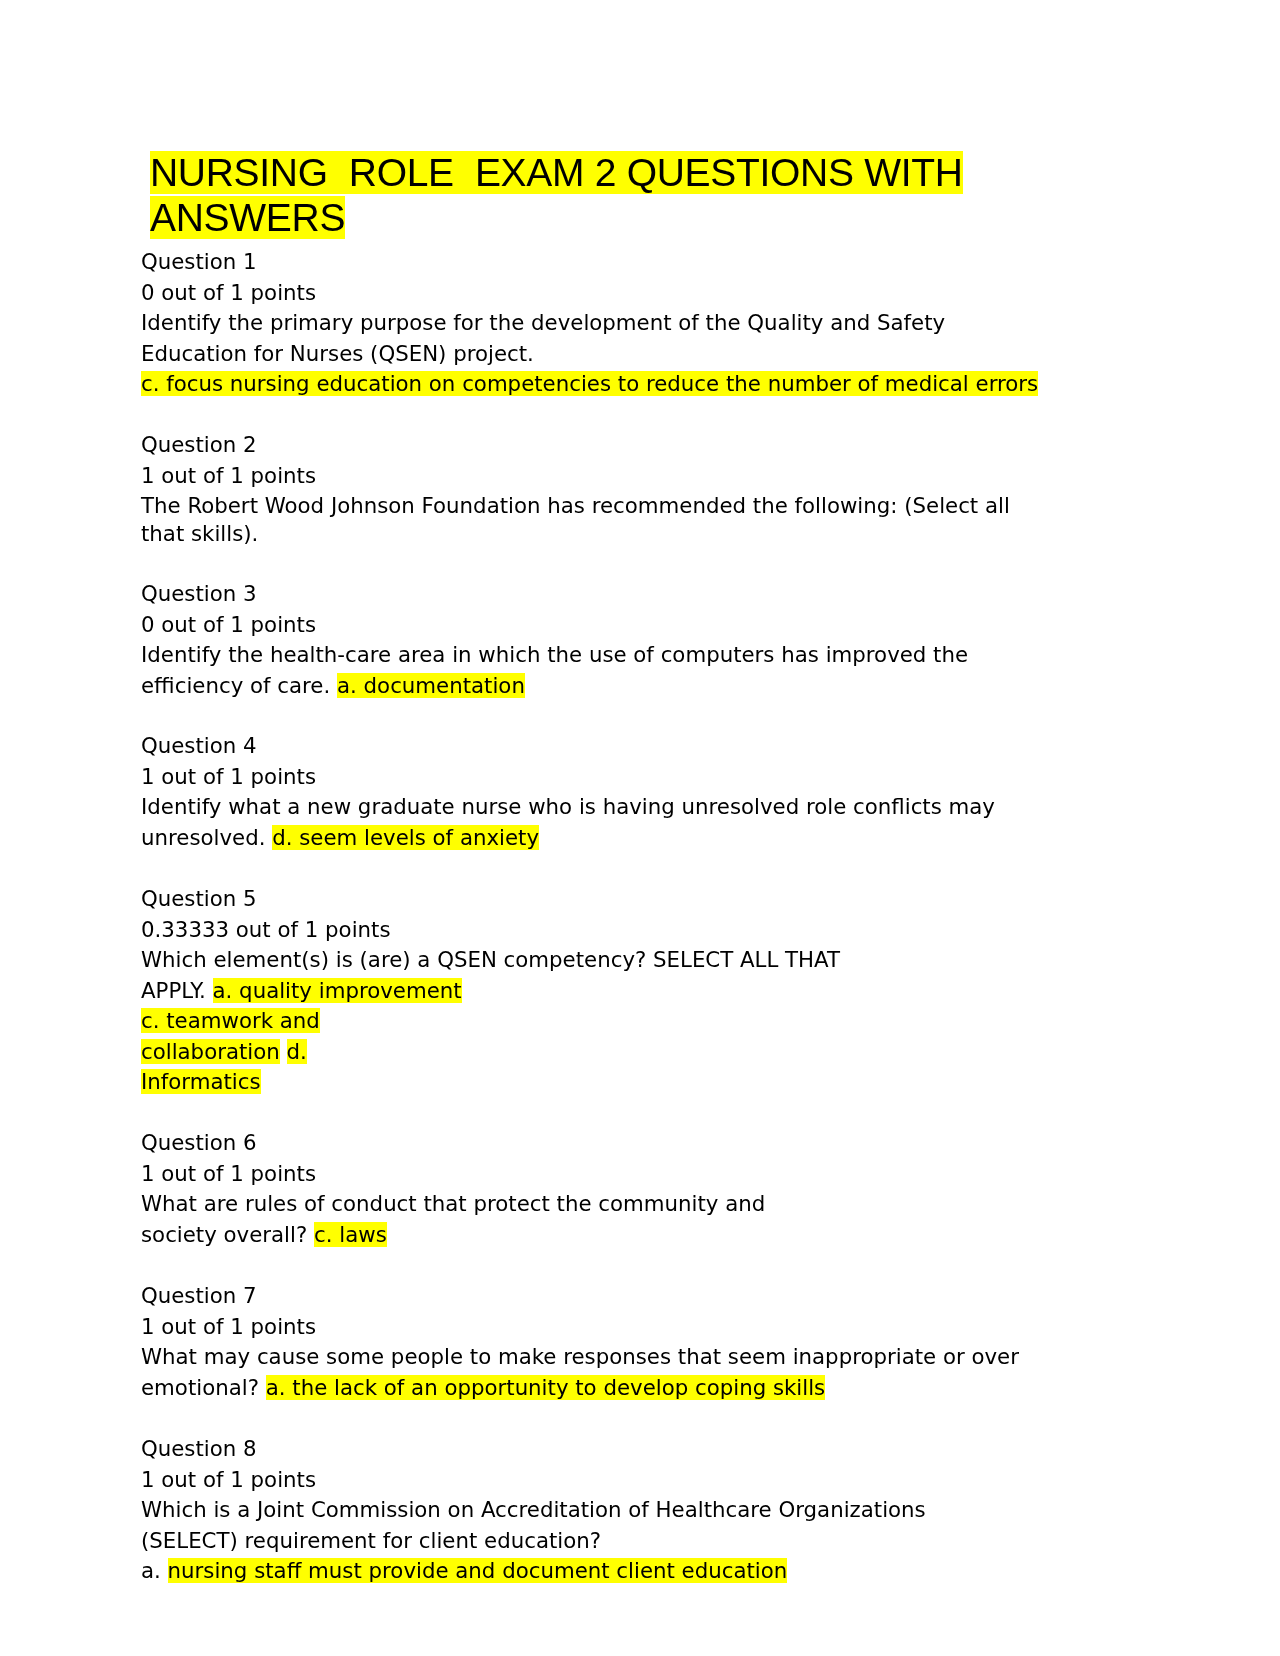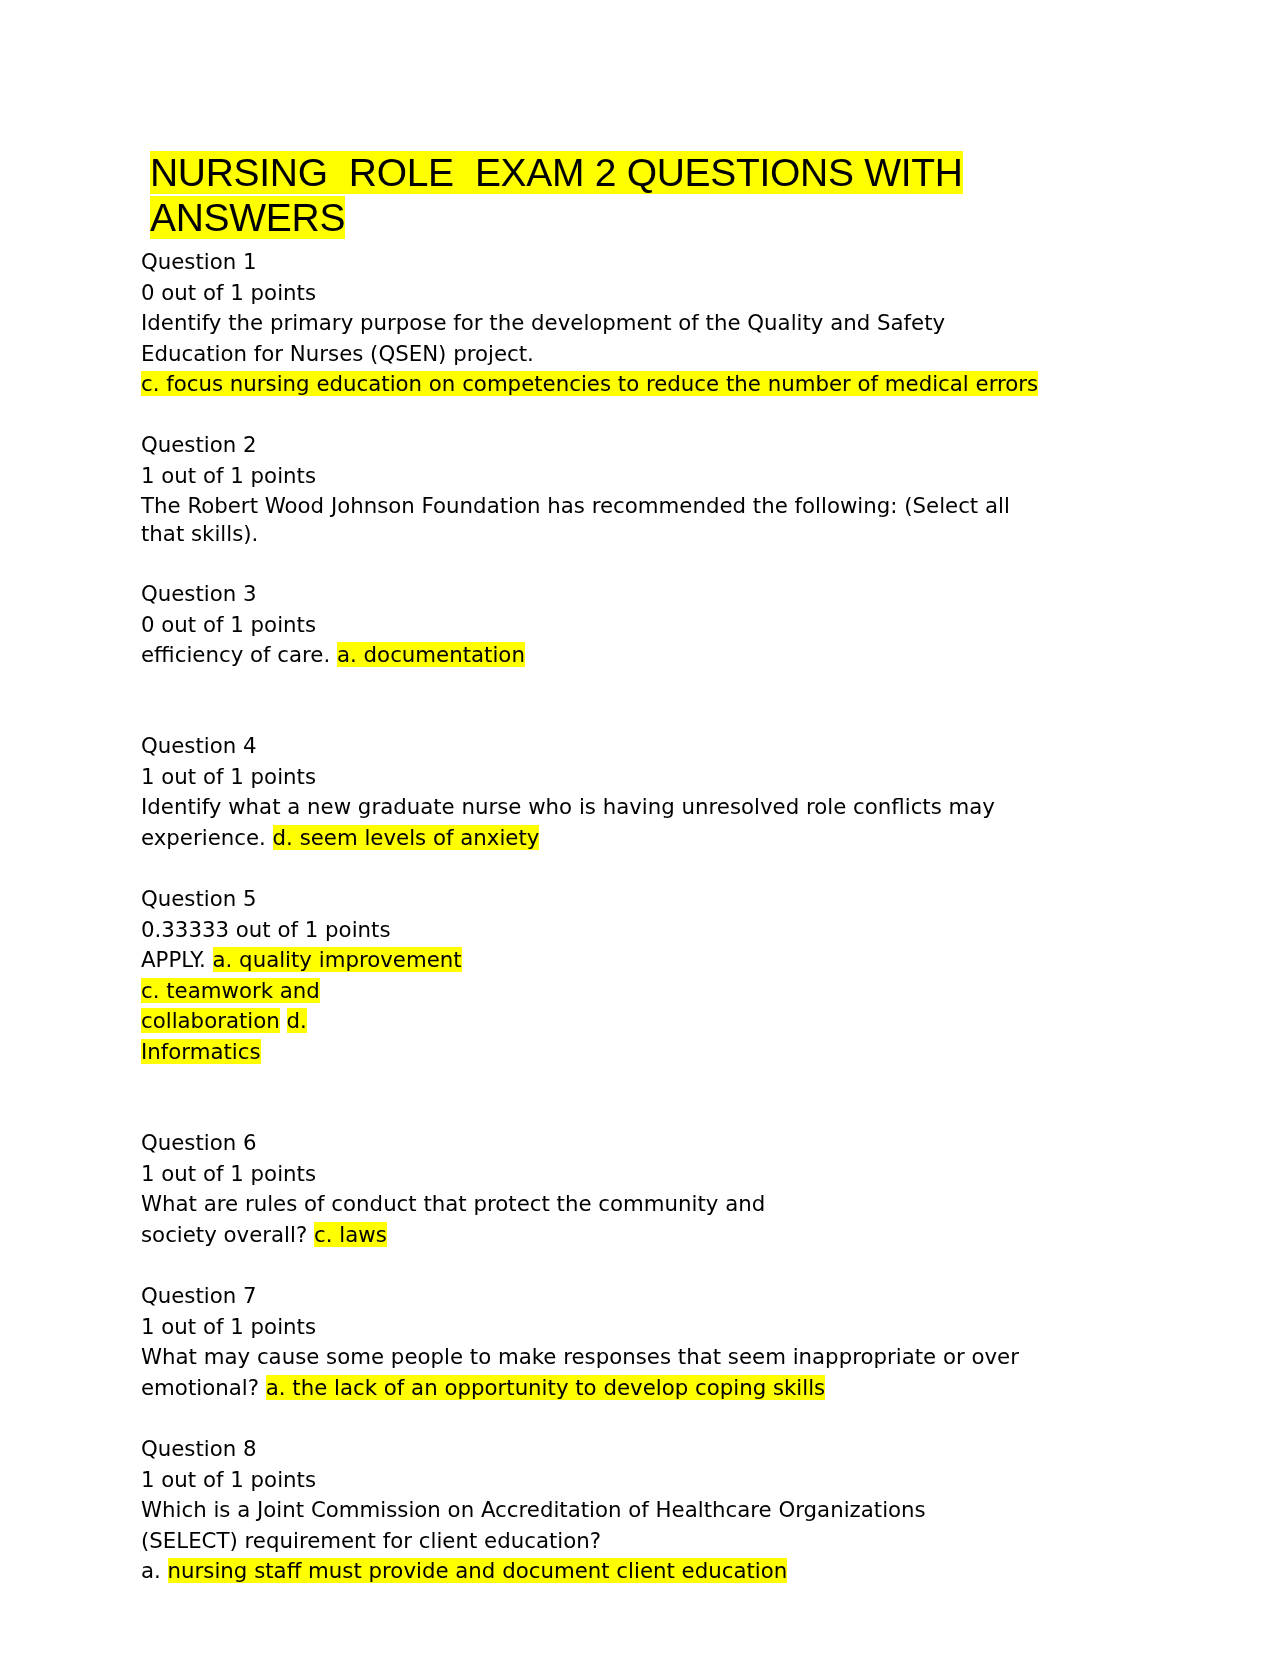--- a/index.html
+++ b/index.html
@@ -39,33 +39,35 @@
   <div class="q" style="top:430px">
     <div>Question 2</div>
     <div>1 out of 1 points</div>
     <div>The Robert Wood Johnson Foundation has recommended the following: (Select all</div>
     <div style="line-height:24px">that skills).</div>
   </div>
 
   <div class="q" style="top:579px">
     <div>Question 3</div>
     <div>0 out of 1 points</div>
+    <div>Identify the health-care area in which the use of computers has improved the</div>
     <div><span style="white-space:pre">efficiency of care. </span><span class="hl">a. documentation</span></div>
   </div>
 
   <div class="q" style="top:731px">
     <div>Question 4</div>
     <div>1 out of 1 points</div>
     <div>Identify what a new graduate nurse who is having unresolved role conflicts may</div>
-    <div><span style="white-space:pre">experience. </span><span class="hl">d. seem levels of anxiety</span></div>
+    <div><span style="white-space:pre">unresolved. </span><span class="hl">d. seem levels of anxiety</span></div>
   </div>
 
   <div class="q" style="top:884px">
     <div>Question 5</div>
     <div>0.33333 out of 1 points</div>
+    <div>Which element(s) is (are) a QSEN competency? SELECT ALL THAT</div>
     <div><span style="white-space:pre">APPLY. </span><span class="hl">a. quality improvement</span></div>
     <div><span class="hl">c. teamwork and</span></div>
     <div><span class="hl">collaboration</span> <span class="hl">d.</span></div>
     <div><span class="hl">Informatics</span></div>
   </div>
 
   <div class="q" style="top:1128px">
     <div>Question 6</div>
     <div>1 out of 1 points</div>
     <div>What are rules of conduct that protect the community and</div>

